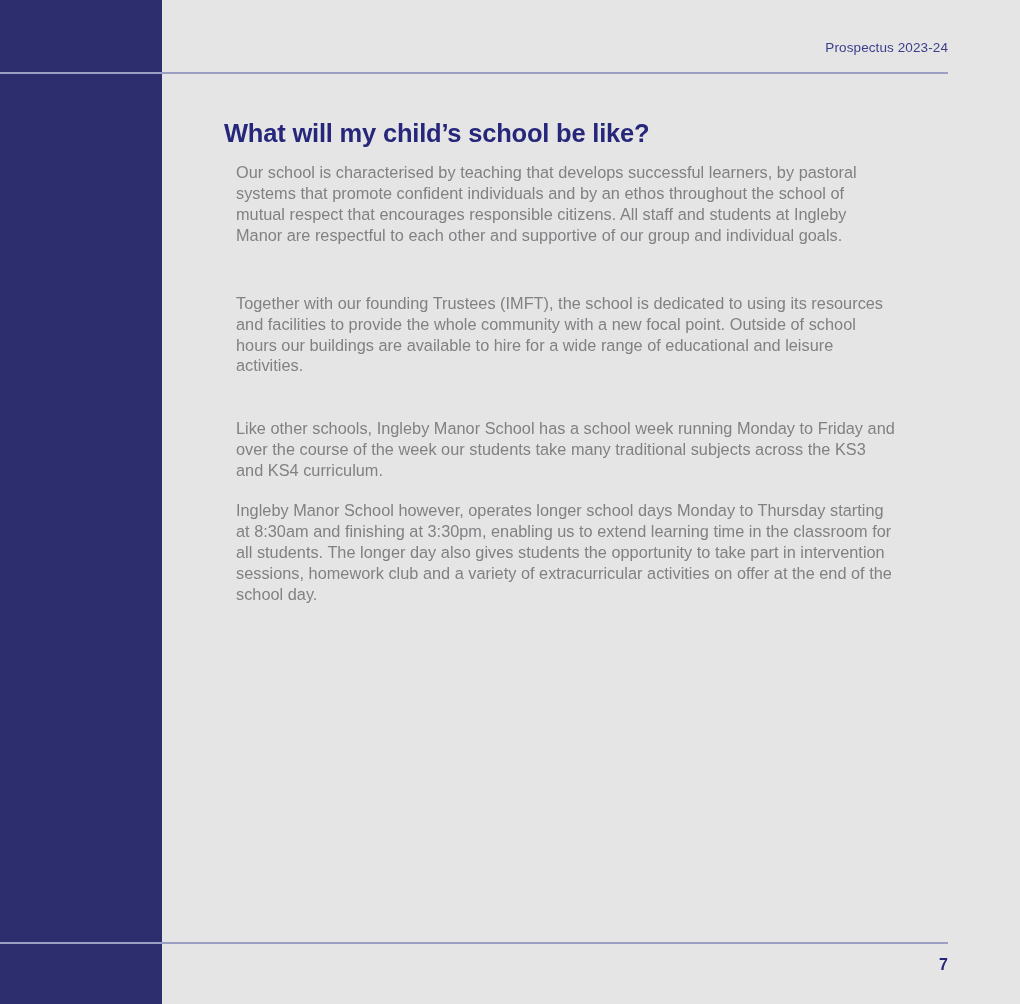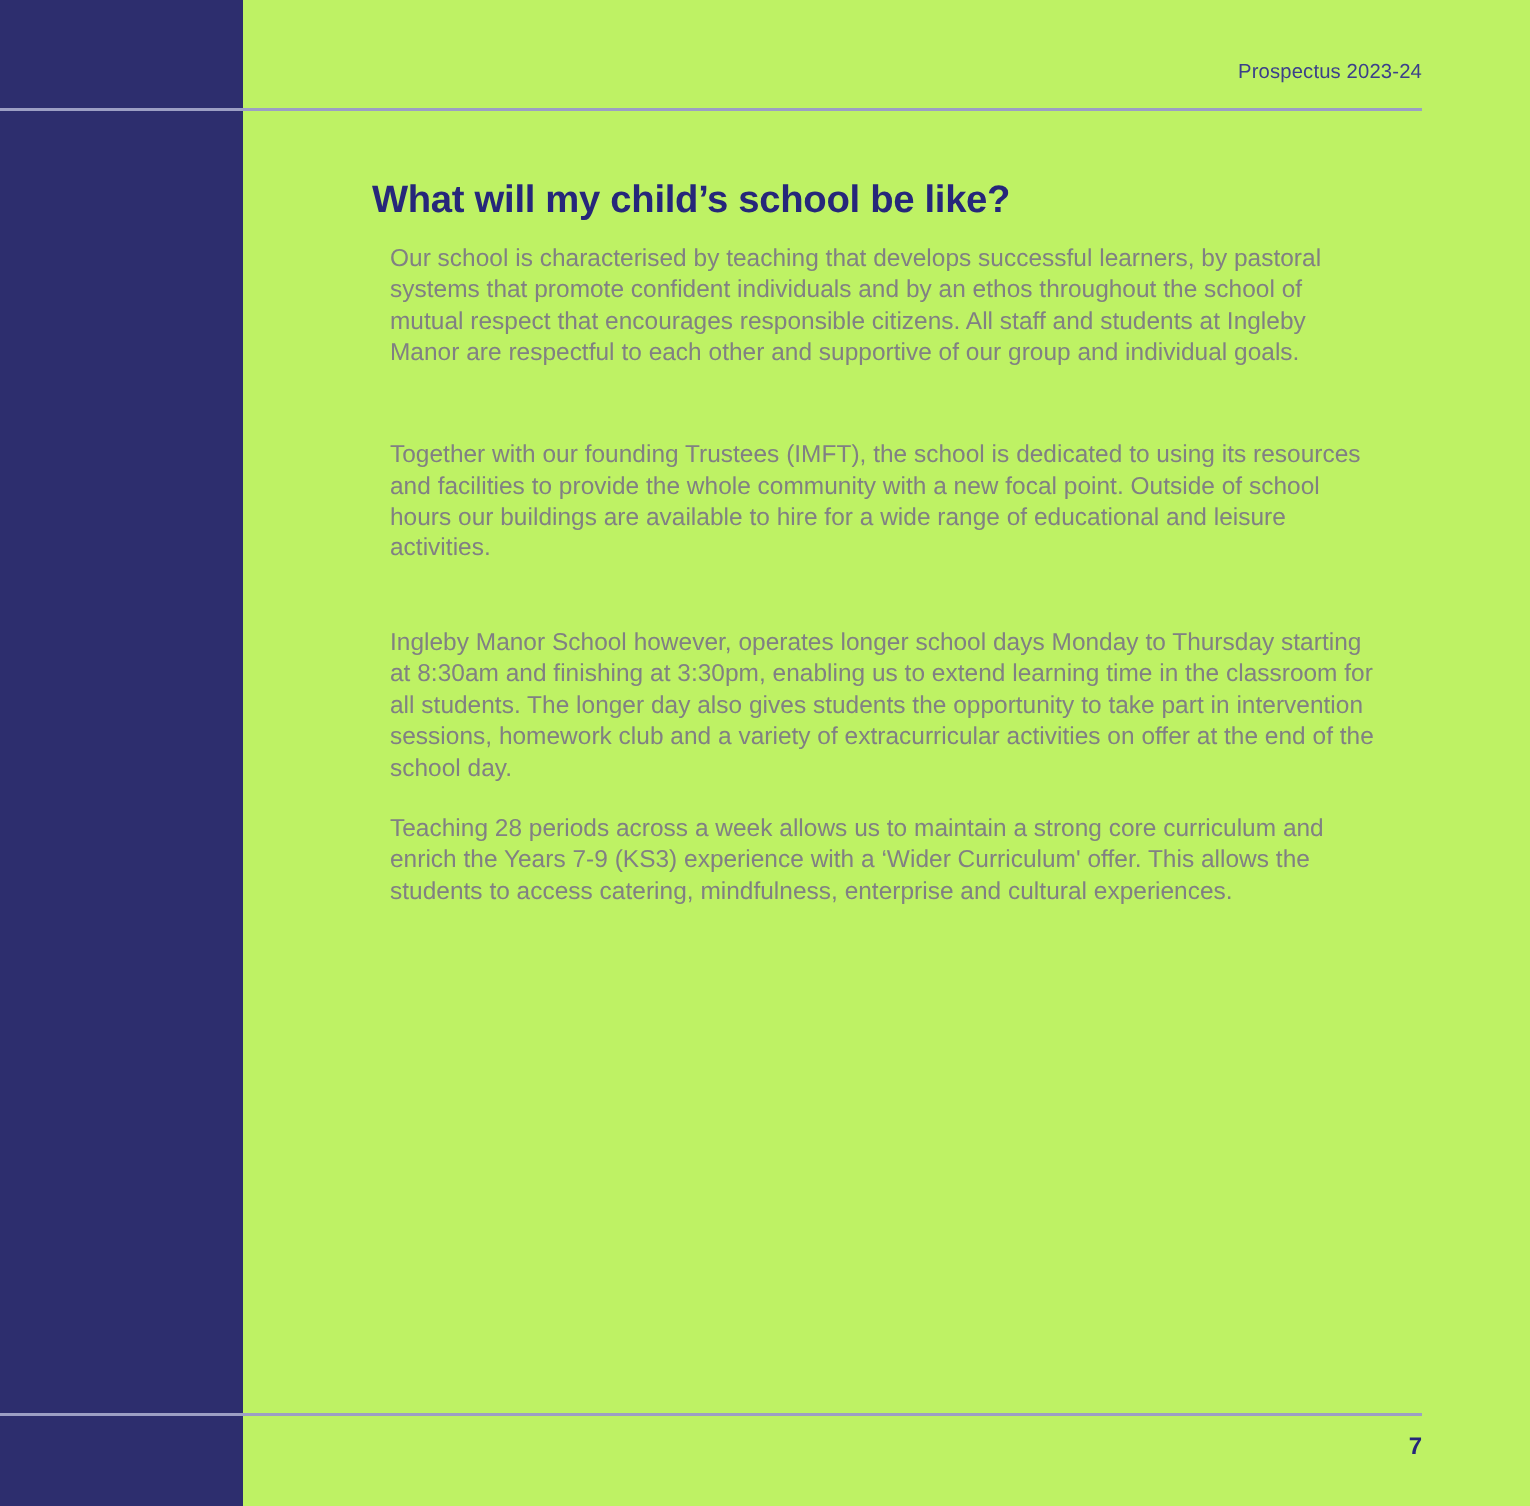--- a/index.html
+++ b/index.html
@@ -14,21 +14,21 @@
     font-family: "Liberation Sans", sans-serif;
     overflow: hidden;
     position: relative;
   }
 
   .page {
     position: absolute;
     inset: 0;
     width: 1020px;
     height: 1004px;
-    background: #bef264;
+    background: #e5e5e5;
   }
 
   
   .sidebar-band {
     position: absolute;
     left: 0;
     top: 0;
     width: 162px;
     height: 1004px;
     background: #2d2e6e;
@@ -60,21 +60,21 @@
     text-align: right;
     font-size: 13.5px;
     color: #3b3f8a;
     letter-spacing: 0.1px;
     white-space: nowrap;
   }
 
   
   .content {
     position: absolute;
-    left: 248px;
+    left: 224px;
     top: 118px;
     width: 672px;
   }
 
   .section {
     margin-bottom: 0;
   }
 
   h2.section-heading {
     font-size: 25.5px;
@@ -132,22 +132,22 @@
 
     <div class="section-gap-1"></div>
 
     <div class="section">
       <p class="body-text">Together with our founding Trustees (IMFT), the school is dedicated to using its resources and facilities to provide the whole community with a new focal point. Outside of school hours our buildings are available to hire for a wide range of educational and leisure activities.</p>
     </div>
 
     <div class="section-gap-2"></div>
 
     <div class="section">
+      <p class="body-text">Like other schools, Ingleby Manor School has a school week running Monday to Friday and over the course of the week our students take many traditional subjects across the KS3 and KS4 curriculum.</p>
       <p class="body-text">Ingleby Manor School however, operates longer school days Monday to Thursday starting at 8:30am and finishing at 3:30pm, enabling us to extend learning time in the classroom for all students. The longer day also gives students the opportunity to take part in intervention sessions, homework club and a variety of extracurricular activities on offer at the end of the school day.</p>
-      <p class="body-text">Teaching 28 periods across a week allows us to maintain a strong core curriculum and enrich the Years 7-9 (KS3) experience with a ‘Wider Curriculum' offer. This allows the students to access catering, mindfulness, enterprise and cultural experiences.</p>
     </div>
 
   </div>
 
   <div class="rule rule-bottom"></div>
 
   <div class="page-number">7</div>
 
 </div>
 

